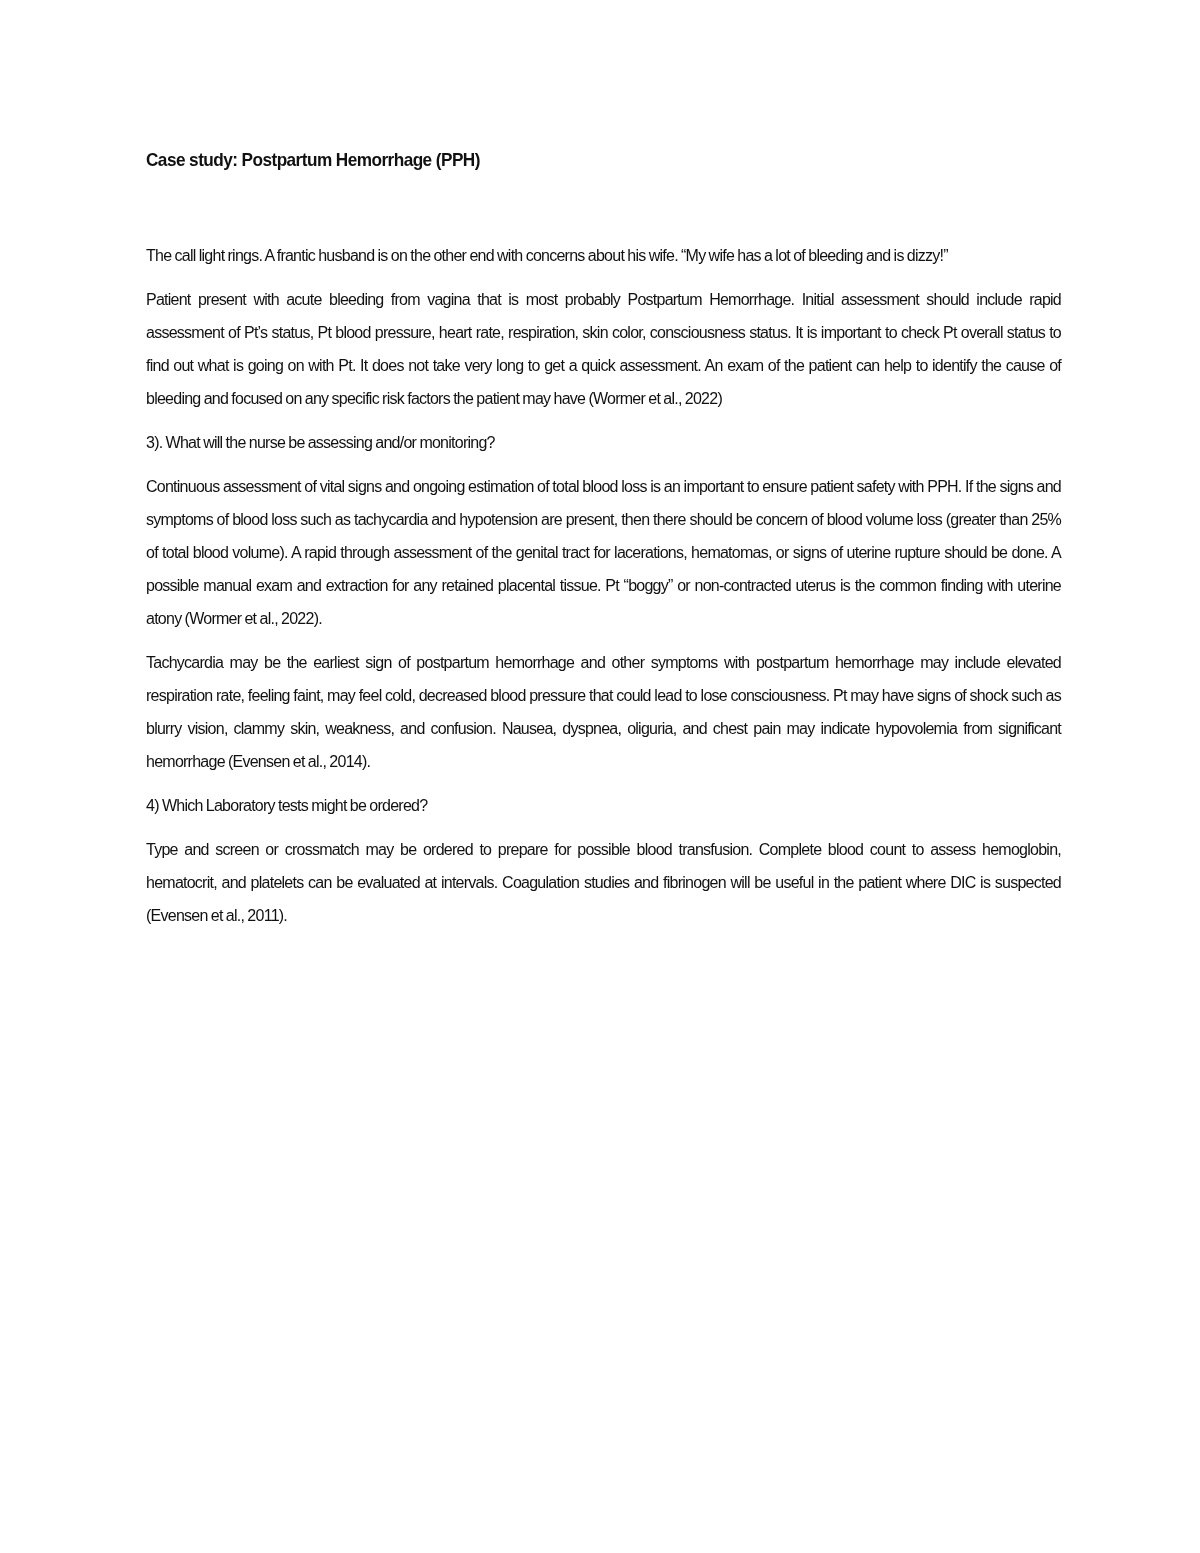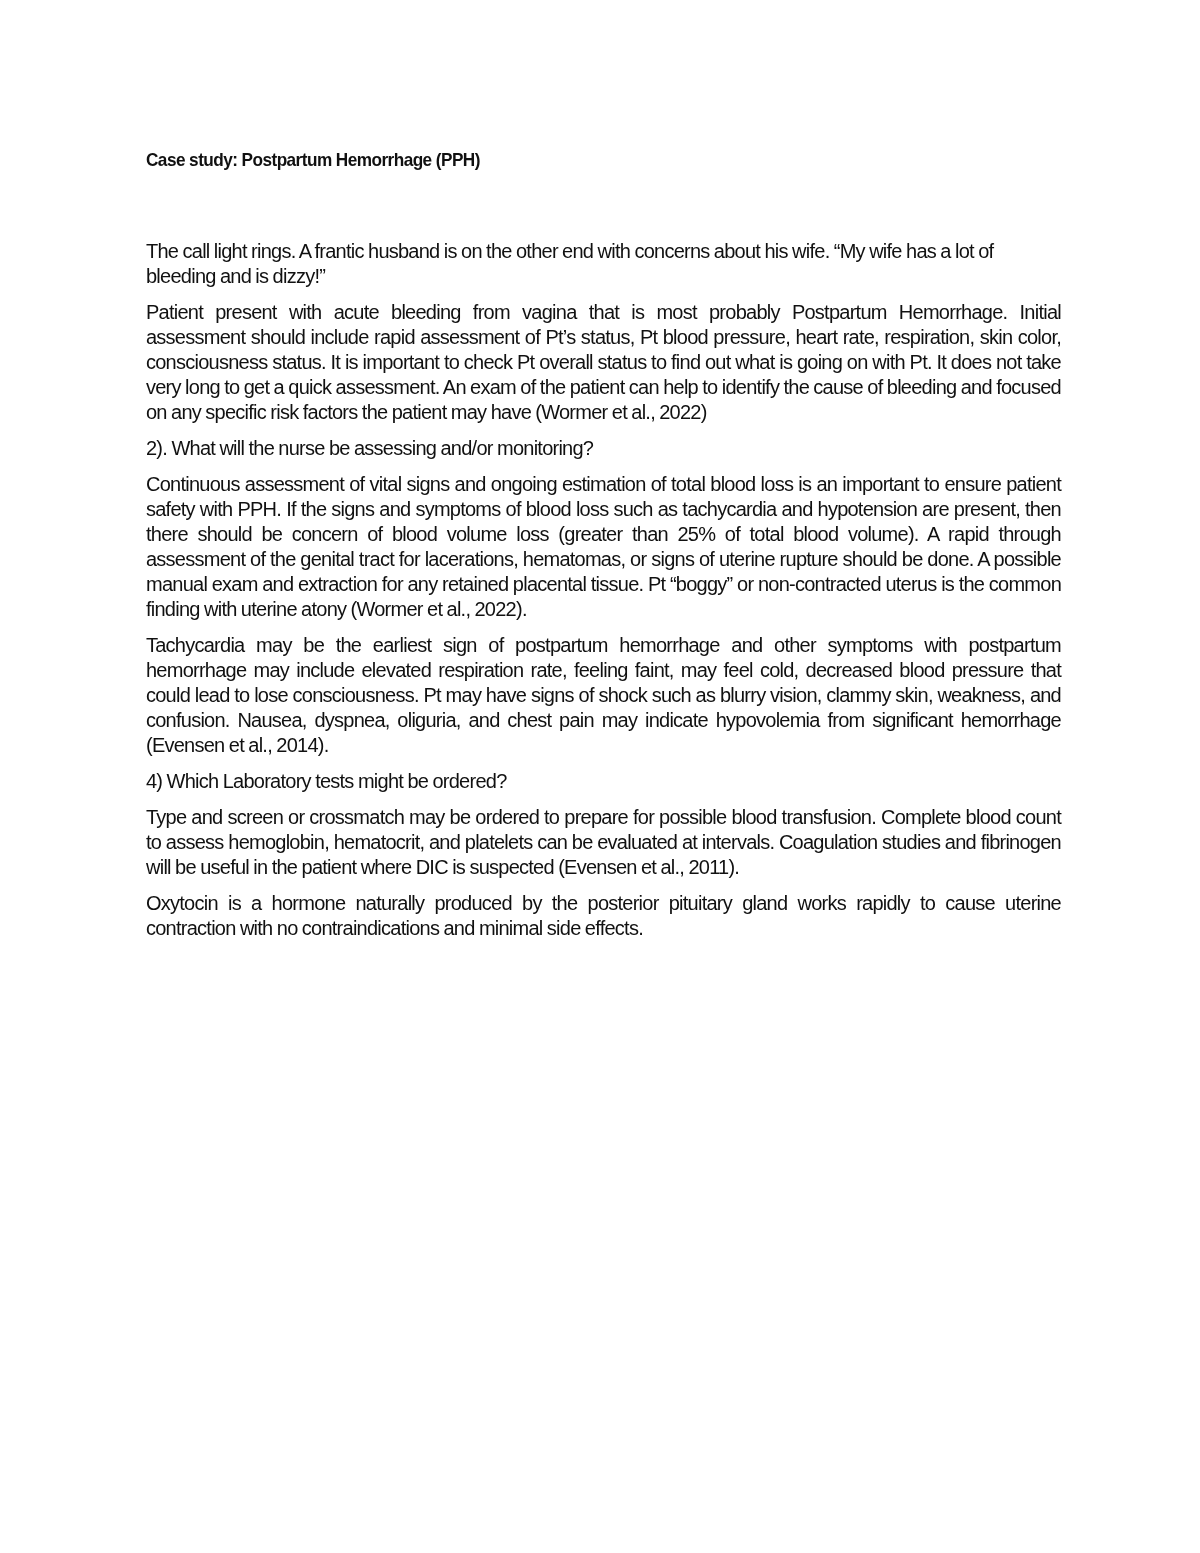--- a/index.html
+++ b/index.html
@@ -24,22 +24,22 @@
   .title {
     font-weight: bold;
     font-size: 18.5px;
     letter-spacing: -0.6px;
     line-height: 24px;
     margin: 0 0 67px 0;
     transform: scaleX(0.93);
     transform-origin: left center;
   }
   .para {
-    font-size: 20px;
-    line-height: 25px;
+    font-size: 16px;
+    line-height: 33px;
     margin: 0 0 11px 0;
     letter-spacing: -0.75px;
     word-spacing: -0.5px;
   }
   .justify {
     text-align: justify;
     text-align-last: left;
   }
   .q {
     margin-bottom: 11px;
@@ -51,29 +51,28 @@
 <div class="page">
   <p class="title">Case study: Postpartum Hemorrhage (PPH)</p>
 
   <p class="para">The call light rings. A frantic husband is on the other end with concerns about his wife. “My wife has a lot of bleeding and is dizzy!”</p>
 
   <div>
     <p class="para justify">Patient present with acute bleeding from vagina that is most probably Postpartum Hemorrhage. Initial assessment should include rapid assessment of Pt’s status, Pt blood pressure, heart rate, respiration, skin color, consciousness status. It is important to check Pt overall status to find out what is going on with Pt. It does not take very long to get a quick assessment. An exam of the patient can help to identify the cause of bleeding and focused on any specific risk factors the patient may have (Wormer et al., 2022)</p>
   </div>
 
   <div>
-    <p class="para q">2). What will the nurse be assessing and/or monitoring?</p>
+    <p class="para q">3). What will the nurse be assessing and/or monitoring?</p>
     <p class="para justify">Continuous assessment of vital signs and ongoing estimation of total blood loss is an important to ensure patient safety with PPH. If the signs and symptoms of blood loss such as tachycardia and hypotension are present, then there should be concern of blood volume loss (greater than 25% of total blood volume). A rapid through assessment of the genital tract for lacerations, hematomas, or signs of uterine rupture should be done. A possible manual exam and extraction for any retained placental tissue. Pt “boggy” or non-contracted uterus is the common finding with uterine atony (Wormer et al., 2022).</p>
   </div>
 
   <div>
     <p class="para justify">Tachycardia may be the earliest sign of postpartum hemorrhage and other symptoms with postpartum hemorrhage may include elevated respiration rate, feeling faint, may feel cold, decreased blood pressure that could lead to lose consciousness. Pt may have signs of shock such as blurry vision, clammy skin, weakness, and confusion. Nausea, dyspnea, oliguria, and chest pain may indicate hypovolemia from significant hemorrhage (Evensen et al., 2014).</p>
   </div>
 
   <div>
     <p class="para q">4) Which Laboratory tests might be ordered?</p>
     <p class="para justify">Type and screen or crossmatch may be ordered to prepare for possible blood transfusion. Complete blood count to assess hemoglobin, hematocrit, and platelets can be evaluated at intervals. Coagulation studies and fibrinogen will be useful in the patient where DIC is suspected (Evensen et al., 2011).</p>
   </div>
 
   <div>
-    <p class="para justify">Oxytocin is a hormone naturally produced by the posterior pituitary gland works rapidly to cause uterine contraction with no contraindications and minimal side effects.</p>
   </div>
 </div>
 
 </body></html>

